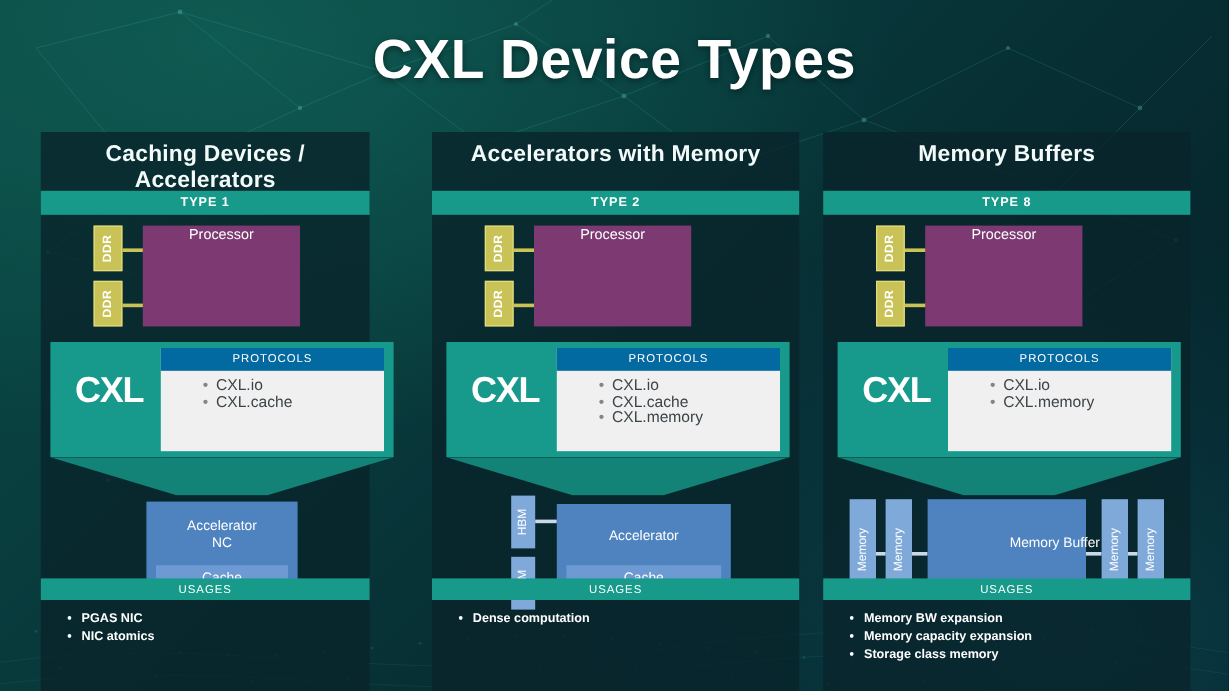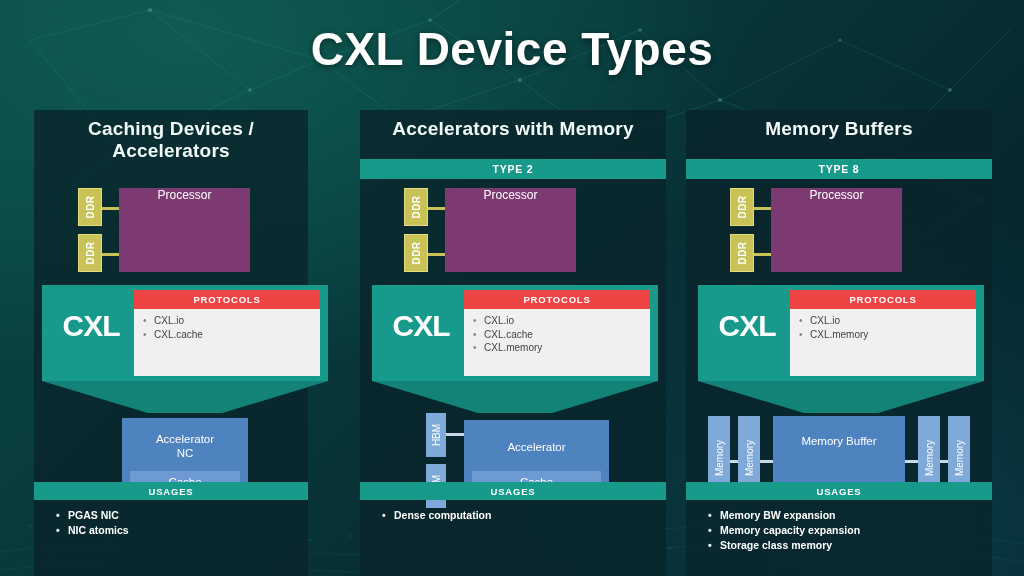--- a/index.html
+++ b/index.html
@@ -184,39 +184,40 @@
   .protocols {
     position: absolute;
     left: 92px;
     top: 5px;
     width: 186px;
     height: 86px;
     background: #f0f0f0;
   }
   .protocols-head {
     height: 19px;
-    background: #ef4444;
+    background: #0369a1;
     color: #ffffff;
     font-size: 9.5px;
-    font-weight: bold;
+    font-weight: normal;
     letter-spacing: .8px;
     display: flex;
     align-items: center;
     justify-content: center;
   }
   .protocols ul {
     margin: 5px 0 0 0;
     padding: 0 0 0 20px;
     list-style: none;
   }
   .protocols li {
     color: #3c4448;
-    font-size: 10px;
+    font-size: 13px;
     line-height: 13.5px;
     position: relative;
+    margin-left: 26px;
   }
   .protocols li::before {
     content: "•";
     position: absolute;
     left: -11px;
     color: #7d868c;
   }
 
   
   .device-row {
@@ -274,21 +275,21 @@
   
   .usages-band {
     position: absolute;
     bottom: 76px;
     left: 0;
     width: 100%;
     height: 18px;
     background: #189a8b;
     color: #ffffff;
     font-size: 9.5px;
-    font-weight: bold;
+    font-weight: normal;
     letter-spacing: .8px;
     display: flex;
     align-items: center;
     justify-content: center;
     margin-top: 32px;
   }
   .usages-list {
     position: absolute;
     bottom: 18px;
     left: 0;
@@ -397,20 +398,21 @@
       <path d="M0 164 C 200 140, 340 184, 512 158 S 880 132, 1024 156"></path>
     </g>
   </svg>
 
   <div class="title">CXL Device Types</div>
 
   <div class="columns">
 
     <div class="col col-1">
       <div class="col-head">Caching Devices / Accelerators</div>
+      <div class="type-band">TYPE 1</div>
 
       <div class="proc-row">
         <div class="ddr ddr-1">
             <span>DDR</span>
           </div>
         <div class="ddr ddr-2">
             <span>DDR</span>
           </div>
         <div class="ddr-lead lead-1"></div>
         <div class="ddr-lead lead-2"></div>
@@ -540,21 +542,21 @@
         <div class="side-mem" style="left:22px; top:-2px; width:22px; height:84px;">
           <span>Memory</span>
         </div>
         <div class="side-mem" style="left:52px; top:-2px; width:22px; height:84px;">
           <span>Memory</span>
         </div>
         <div class="connector" style="left:44px; top:42px; width:8px;"></div>
         <div class="connector" style="left:74px; top:42px; width:13px;"></div>
 
         <div class="dev-main" style="left:87px; top:-2px; width:132px; height:84px;">
-          <div class="dev-title" style="top:18px;">
+          <div class="dev-title" style="top:30px;padding-left:40px;">
             <span>Memory Buffer</span>
           </div>
         </div>
 
         <div class="connector" style="left:219px; top:42px; width:13px;"></div>
         <div class="connector" style="left:254px; top:42px; width:8px;"></div>
         <div class="side-mem" style="left:232px; top:-2px; width:22px; height:84px;">
           <span>Memory</span>
         </div>
         <div class="side-mem" style="left:262px; top:-2px; width:22px; height:84px;">

